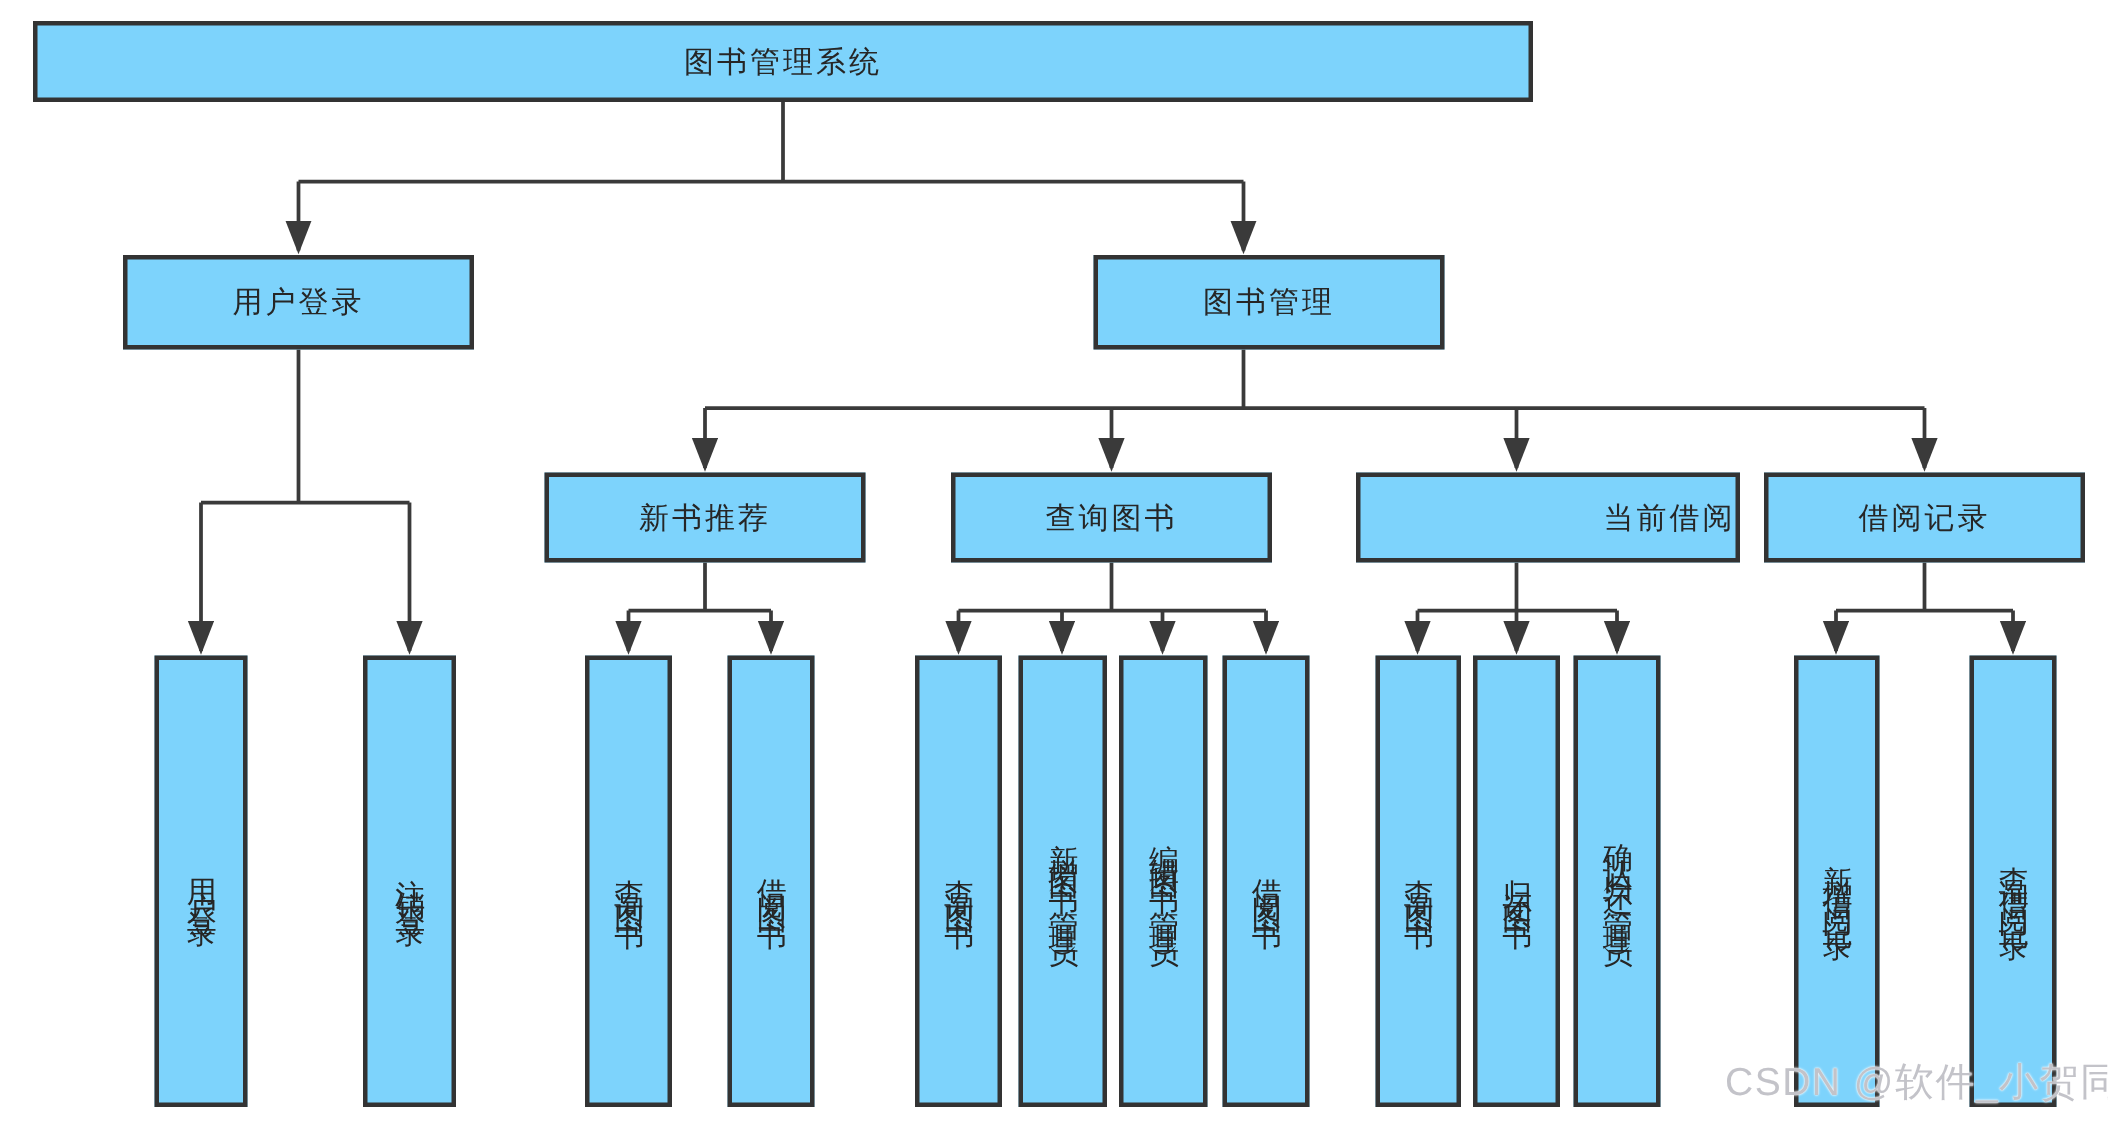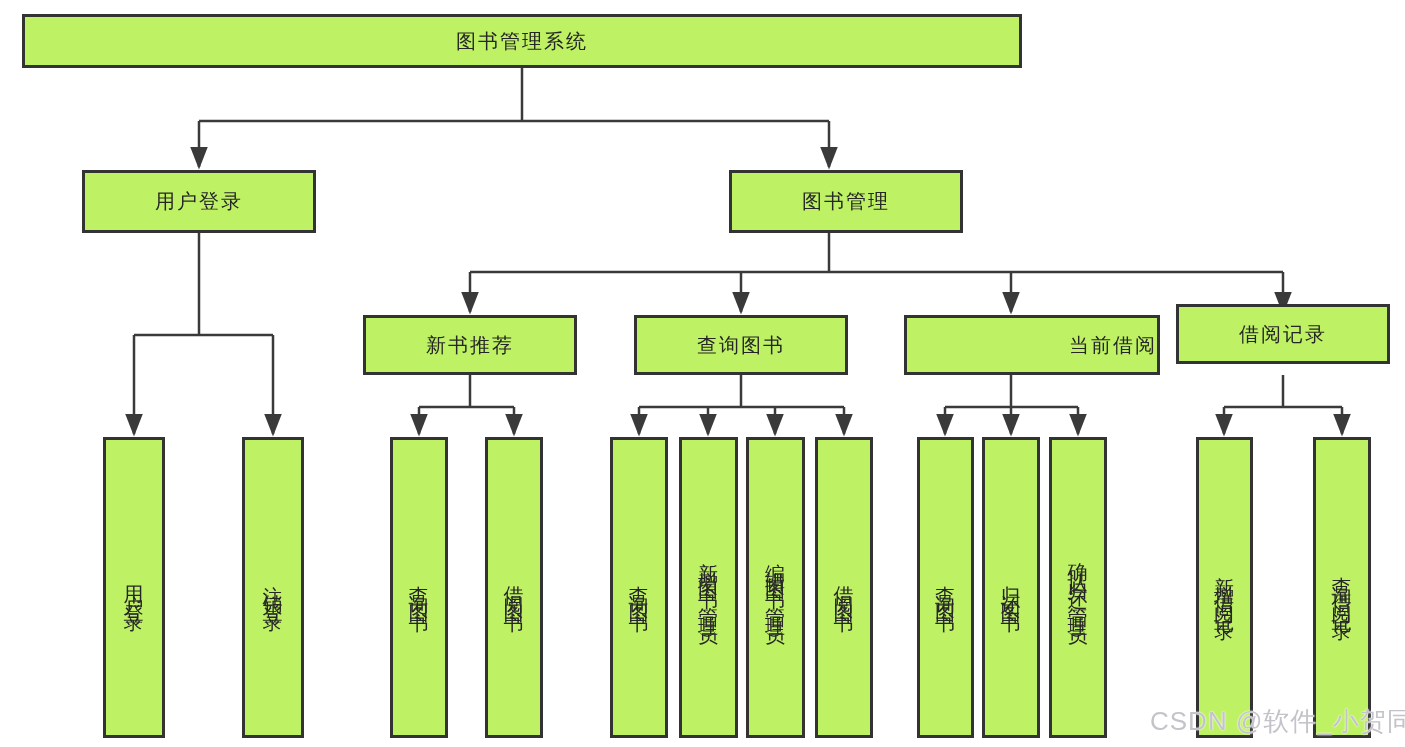--- a/index.html
+++ b/index.html
@@ -9,21 +9,21 @@
     height: 747px;
     background: #ffffff;
     overflow: hidden;
     font-family: "Liberation Sans", sans-serif;
     color: #262626;
   }
   .node {
     position: absolute;
     box-sizing: border-box;
     border: 3px solid #333333;
-    background: #bef264;
+    background: #7dd3fc;
     display: flex;
     align-items: center;
     justify-content: center;
     z-index: 2;
   }
   .hlabel {
     font-size: 20px;
     letter-spacing: 2px;
     white-space: nowrap;
   }
@@ -53,21 +53,21 @@
     white-space: nowrap;
   }
 
   
   .n-root        { left: 22px;   top: 14px;  width: 1000px; height: 54px; }
   .n-l2-login    { left: 82px;   top: 170px; width: 234px;  height: 63px; }
   .n-l2-mgmt     { left: 712px;  top: 170px; width: 234px;  height: 63px; margin-left: 17px; }
   .n-l3-newbook  { left: 363px;  top: 315px; width: 214px;  height: 60px; }
   .n-l3-borrow   { left: 634px;  top: 315px; width: 214px;  height: 60px; }
   .n-l3-current  { left: 904px;  top: 315px; width: 256px;  height: 60px; justify-content: flex-end; }
-  .n-l3-record   { left: 1176px; top: 304px; width: 214px;  height: 60px; }
+  .n-l3-record   { left: 1176px; top: 315px; width: 214px;  height: 60px; }
   .leaf          { top: 437px;   height: 301px; }
   .n-leaf-login    { left: 103px;  width: 62px; }
   .n-leaf-logout   { left: 242px;  width: 62px; }
   .n-leaf-nbquery  { left: 390px;  width: 58px; }
   .n-leaf-nbborrow { left: 485px;  width: 58px; }
   .n-leaf-bbquery  { left: 610px;  width: 58px; }
   .n-leaf-bbadd    { left: 679px;  width: 59px; }
   .n-leaf-bbedit   { left: 746px;  width: 59px; }
   .n-leaf-bbborrow { left: 815px;  width: 58px; }
   .n-leaf-cbquery  { left: 917px;  width: 57px; }

